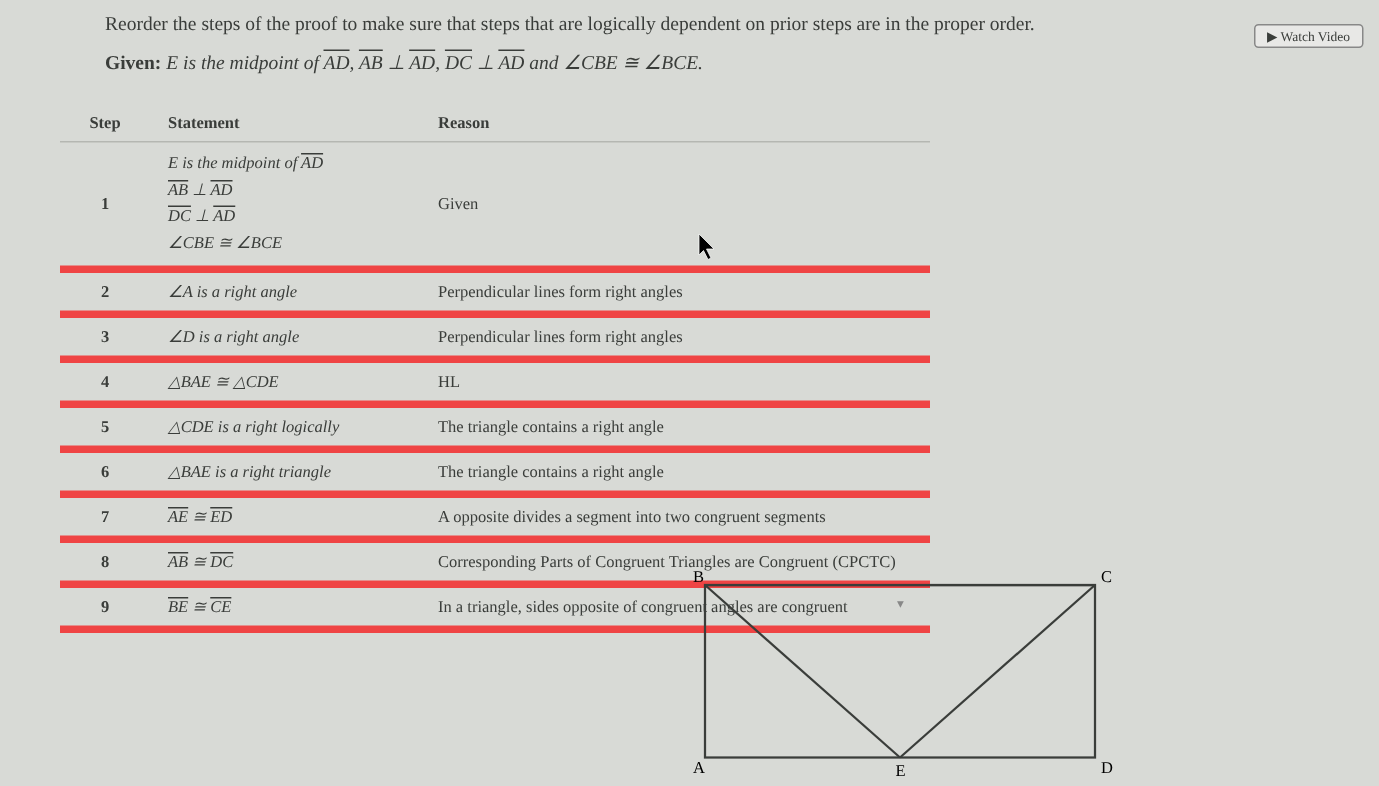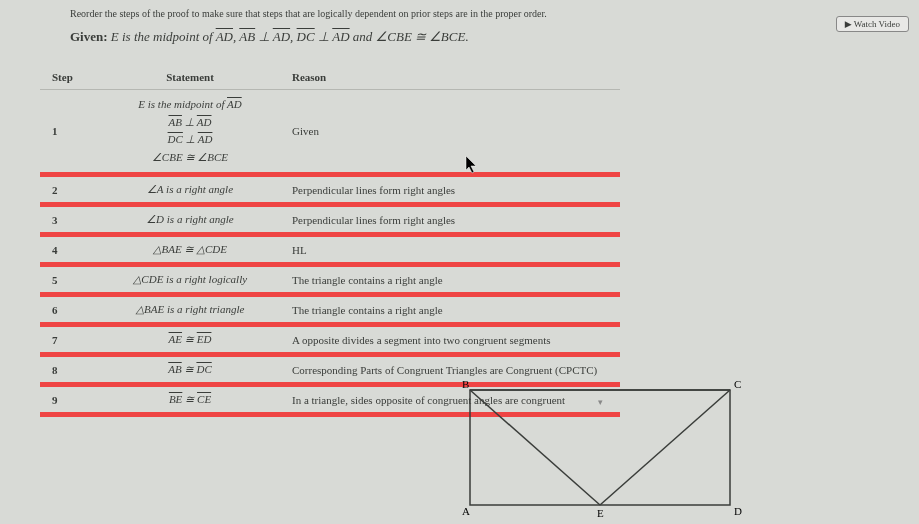--- a/index.html
+++ b/index.html
@@ -19,21 +19,21 @@
       border: 1px solid #888;
       background: #e8e8e6;
       padding: 2px 8px;
       font-size: 9px;
       border-radius: 3px;
     }
     .content {
       padding: 8px 30px 0 70px;
     }
     .instruction {
-      font-size: 10px;
+      font-size: 13px;
       margin-bottom: 10px;
       font-weight: 500;
     }
     .given, .prove {
       font-size: 13px;
       margin-bottom: 10px;
     }
     .overline {
       text-decoration: overline;
       margin-top: 36px;
@@ -50,26 +50,26 @@
       padding: 6px 12px;
       border-bottom: 1px solid #b5b7b2;
     }
     .proof-table td {
       padding: 6px 12px;
       border-bottom: 5px solid #ef4444;
       vertical-align: middle;
     }
     .proof-table .step-col {
       width: 60px;
-      text-align: left;
+      text-align: center;
       font-weight: bold;
     }
     .proof-table .stmt-col {
       width: 180px;
-      text-align: center;
+      text-align: left;
     }
     .proof-table .reason-col {
       width: 340px;
       text-align: left;
     }
     .row-given .stmt-col { line-height: 1.6; }
     .cursor {
       position: absolute;
       left: 465px;
       top: 155px;

